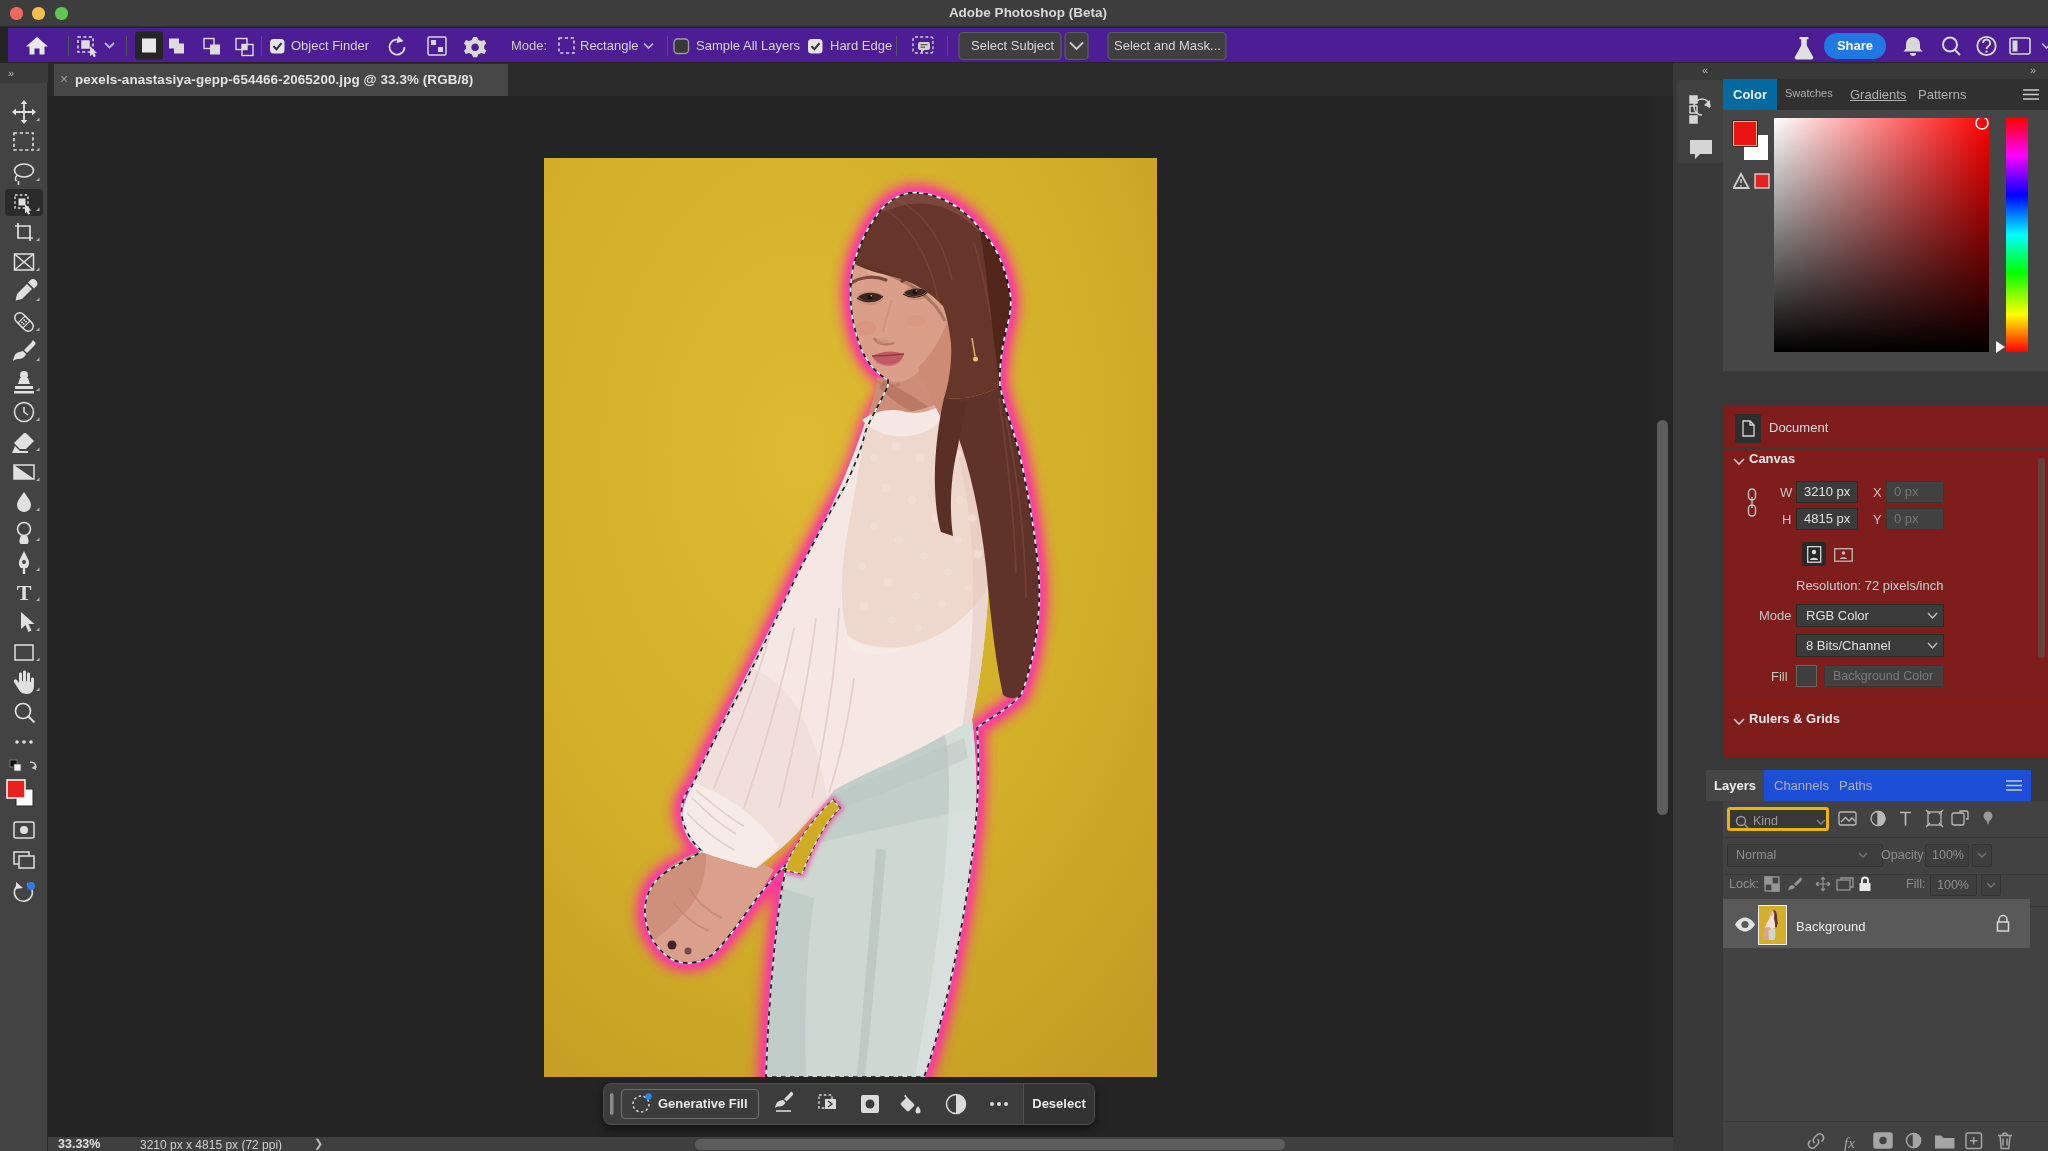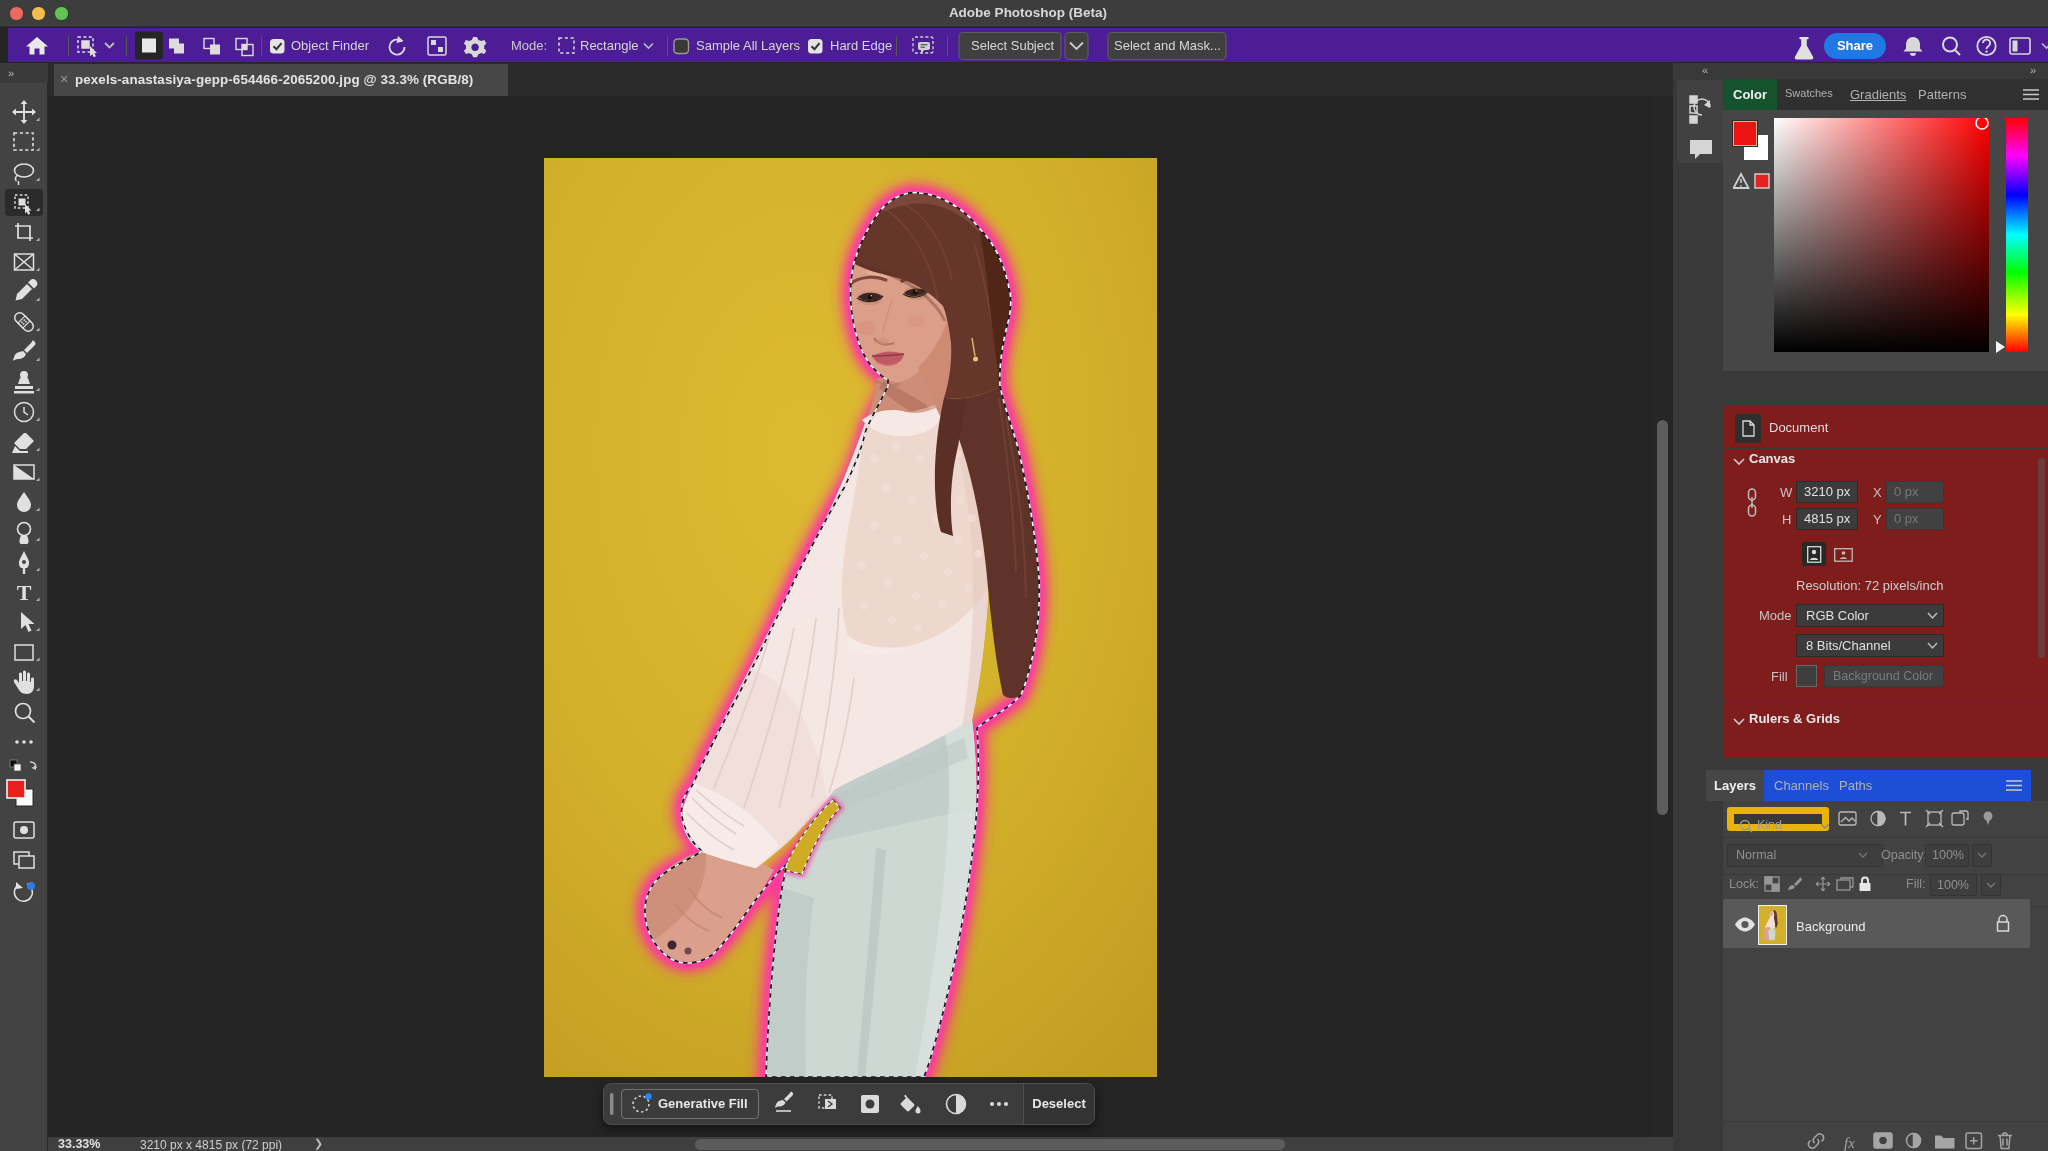--- a/index.html
+++ b/index.html
@@ -527,21 +527,21 @@
       <rect x="13" y="16" width="7" height="7" fill="#d5d5d5"></rect>
       <rect x="13" y="26" width="7" height="7"></rect>
       <rect x="13" y="36" width="7" height="7" fill="#d5d5d5"></rect>
       <path d="M25 35 a8 8 0 1 1 8 -8"></path>
       <path d="M33 20 l0 8 l-6 -3 z" fill="#d5d5d5" stroke="none"></path>
       <path d="M13 60 h22 v14 h-12 l-5 5 v-5 h-5 z" fill="#d5d5d5" stroke="none"></path>
     </g>
   </svg>
 
   <div class="abs" style="left:50px;top:16px;width:325px;height:31px;background:#303030;">
-    <div class="abs" style="left:0;top:0;width:54px;height:31px;background:#14532d;color:#f0f0f0;font-size:13px;font-weight:bold;text-align:center;line-height:31px;">Color</div>
+    <div class="abs" style="left:0;top:0;width:54px;height:31px;background:#0369a1;color:#f0f0f0;font-size:13px;font-weight:bold;text-align:center;line-height:31px;">Color</div>
     <span class="abs" style="left:62px;top:8px;color:#b0b0b0;font-size:11px;">Swatches</span>
     <span class="abs" style="left:127px;top:8px;color:#b0b0b0;font-size:13px;text-decoration:underline;">Gradients</span>
     <span class="abs" style="left:195px;top:8px;color:#b0b0b0;font-size:13px;">Patterns</span>
     <svg class="abs" style="left:300px;top:9px;" width="16" height="13">
         <g stroke="#c9c9c9" stroke-width="1.6">
           <path d="M0 2 h16 M0 6.5 h16 M0 11 h16"></path>
         </g>
       </svg>
   </div>
   <div class="abs" style="left:50px;top:47px;width:325px;height:261px;background:#464646;">
@@ -630,21 +630,21 @@
     <span class="abs" style="left:68px;top:8px;color:#b0b0b0;font-size:13px;">Channels</span>
     <span class="abs" style="left:133px;top:8px;color:#b0b0b0;font-size:13px;">Paths</span>
     <svg class="abs" style="left:300px;top:9px;" width="16" height="13">
         <g stroke="#c9c9c9" stroke-width="1.6">
           <path d="M0 2 h16 M0 6.5 h16 M0 11 h16"></path>
         </g>
       </svg>
   </div>
   <div class="abs" style="left:50px;top:738px;width:325px;height:350px;background:#424242;color:#cfcfcf;font-size:12.5px;">
 
-    <div class="abs" style="left:4px;top:6px;width:102px;height:24px;background:#383838;border:7px solid #eab308;border-radius:3px;">
+    <div class="abs" style="left:4px;top:6px;width:102px;height:24px;background:#383838;border:3px solid #eab308;border-radius:3px;">
       <svg class="abs" style="left:5px;top:5px;" width="14" height="14">
           <circle cx="6" cy="6" r="4.5" fill="none" stroke="#9a9a9a" stroke-width="1.4"></circle>
           <path d="M9.5 9.5 l3.5 3.5" stroke="#9a9a9a" stroke-width="1.4"></path>
         </svg>
       <span class="abs" style="left:23px;top:4px;color:#9a9a9a;">Kind</span>
       <svg class="abs" style="left:86px;top:9px;" width="10" height="7">
           <path d="M1 1 l4 4 l4-4" fill="none" stroke="#888" stroke-width="1.3"></path>
         </svg>
     </div>
     <svg class="abs" style="left:112px;top:6px;" width="210" height="24">

